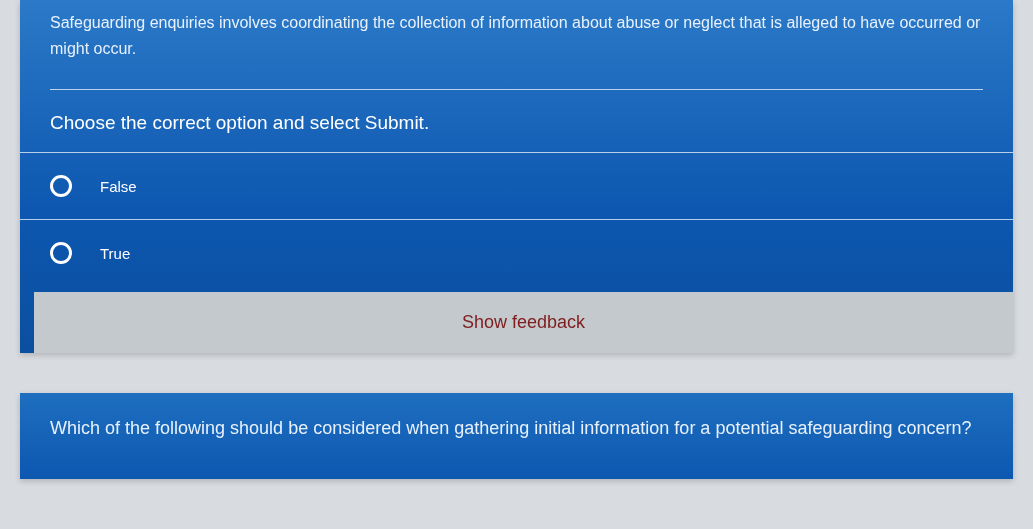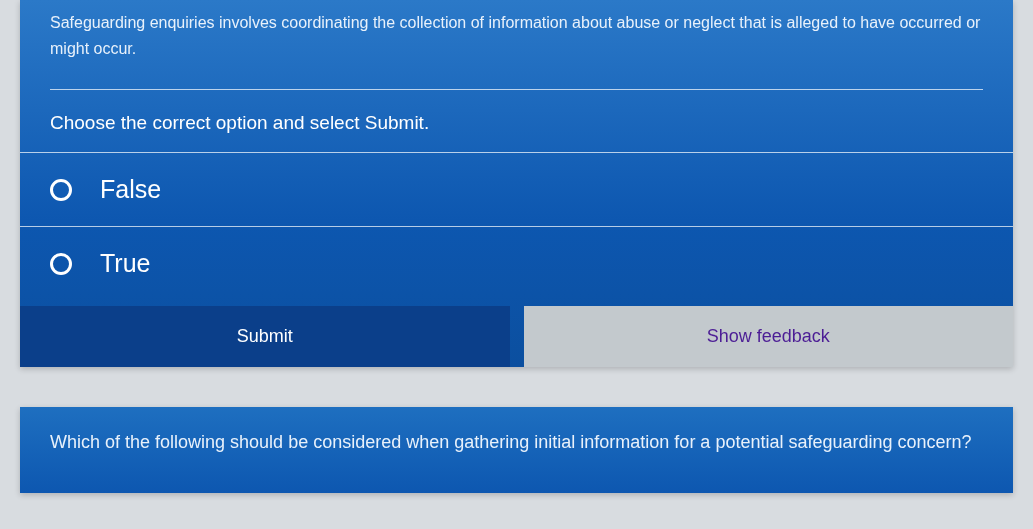--- a/index.html
+++ b/index.html
@@ -5,25 +5,25 @@
     *{margin:0;padding:0;box-sizing:border-box}
     body{font-family:Arial,Helvetica,sans-serif;background:#d8dce0;width:1033px;height:529px;overflow:hidden;position:relative}
     .card{background:linear-gradient(180deg,#2b79c8 0%,#0d57b0 60%,#0b4f9f 100%);color:#fff;margin:0 20px;padding:0;box-shadow:0 2px 6px rgba(0,0,0,.2)}
     .question-text{font-size:16px;line-height:1.6;padding:10px 30px 28px 30px;color:#e8f1fb;font-weight:400}
     .divider{border:none;border-top:1px solid rgba(255,255,255,.7);margin:0 30px}
     .divider-full{border:none;border-top:1px solid rgba(255,255,255,.7);margin:0}
     .instruction{font-size:19px;font-weight:400;padding:22px 30px 18px 30px;color:#fff}
     .options{margin-top:0}
     .option{display:flex;align-items:center;padding:22px 30px;cursor:pointer}
     .radio{width:22px;height:22px;border:3px solid #fff;border-radius:50%;margin-right:28px;flex-shrink:0;background:transparent}
-    .option-label{font-size:25px;color:#fff}
+    .option-label{font-size:15px;color:#fff}
     .button-row{display:flex;margin-top:6px}
     .btn{flex:1;text-align:center;padding:20px 0;font-size:18px;font-weight:400;cursor:pointer;border:none}
     .btn-submit{background:#0b3f8a;color:#fff}
-    .btn-feedback{background:#c3c9cd;color:#4c1d95;margin-left:14px;cursor:default}
+    .btn-feedback{background:#c3c9cd;color:#7f1d1d;margin-left:14px;cursor:default}
     .spacer{height:40px}
     .next-card{background:linear-gradient(180deg,#1e6fc0 0%,#0d57b0 100%);color:#e8f1fb;margin:0 20px;padding:25px 30px 40px 30px;font-size:18px;box-shadow:0 2px 6px rgba(0,0,0,.2)}
     .page-top-pad{height:0}
   </style>
 </head>
 <body>
 
 <div class="page-top-pad"></div>
 
 <div class="card">
@@ -36,21 +36,20 @@
       <span class="radio"></span>
       <span class="option-label">False</span>
     </label>
     <hr class="divider-full">
     <label class="option">
       <span class="radio"></span>
       <span class="option-label">True</span>
     </label>
   </div>
   <div class="button-row">
-    <button class="btn btn-submit">Submit</button>
     <button class="btn btn-feedback">Show feedback</button>
   </div>
 </div>
 
 <div class="spacer"></div>
 
 <div class="next-card">
   <div>Which of the following should be considered when gathering initial information for a potential safeguarding concern?</div>
 </div>
 

